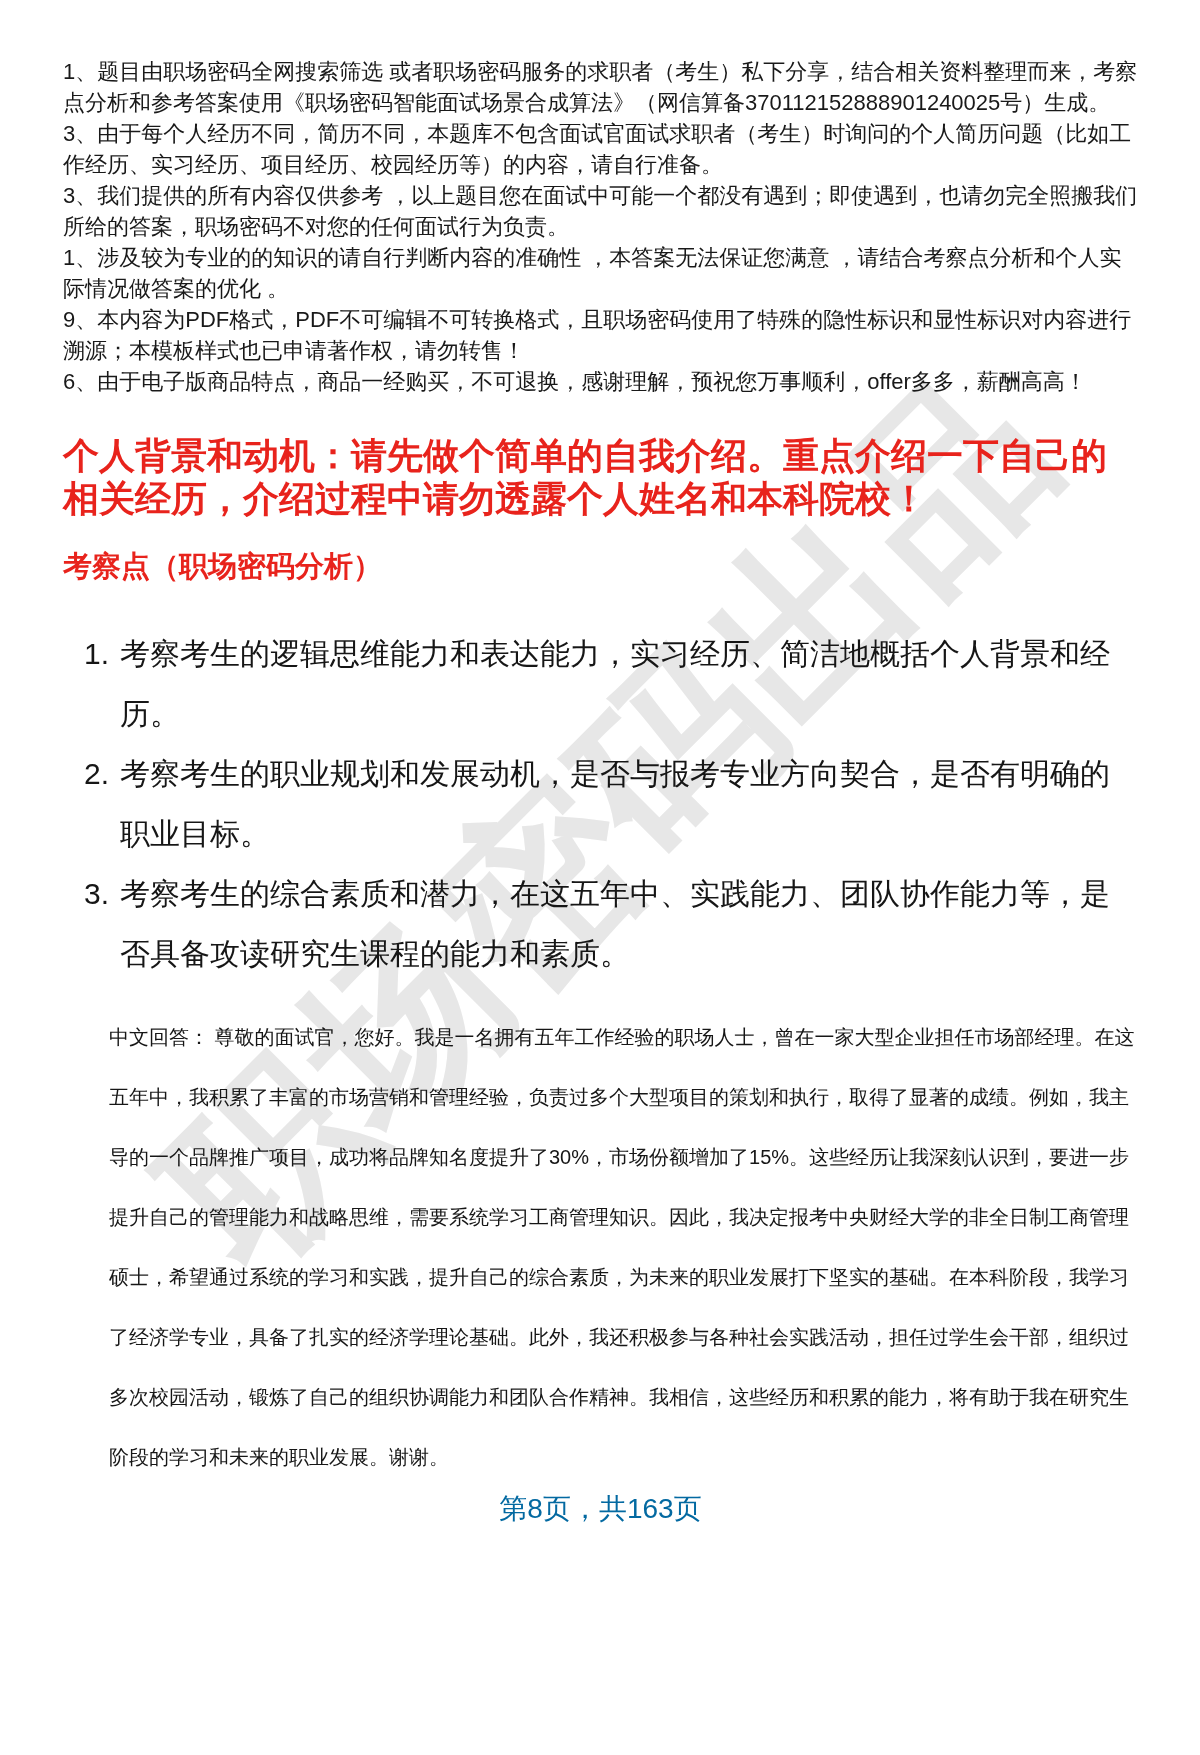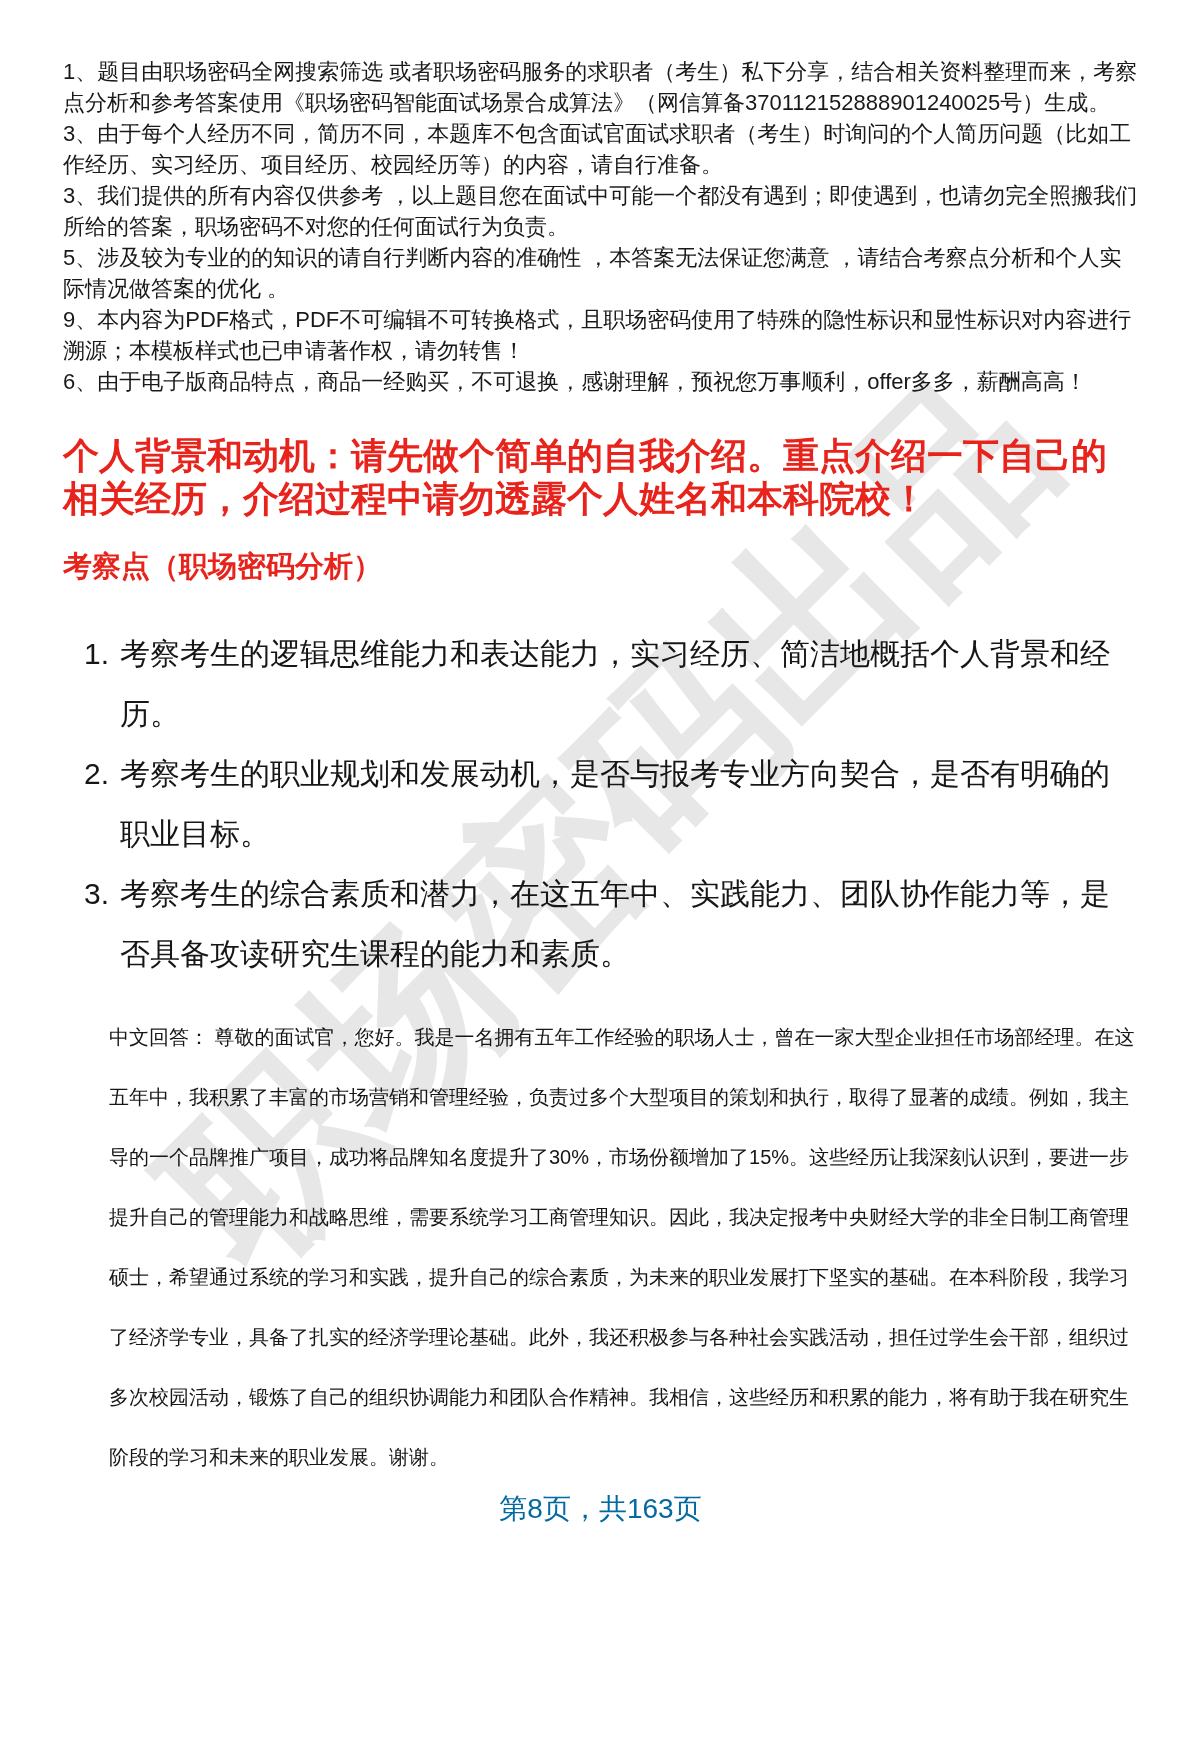--- a/index.html
+++ b/index.html
@@ -89,21 +89,21 @@
 <div class="page">
 
   <div class="watermark">职场密码出品</div>
 
   <div class="content">
 
     <div class="disclaimers">
       <div>1、题目由职场密码全网搜索筛选 或者职场密码服务的求职者（考生）私下分享，结合相关资料整理而来，考察点分析和参考答案使用《职场密码智能面试场景合成算法》（网信算备370112152888901240025号）生成。</div>
       <div>3、由于每个人经历不同，简历不同，本题库不包含面试官面试求职者（考生）时询问的个人简历问题（比如工作经历、实习经历、项目经历、校园经历等）的内容，请自行准备。</div>
       <div>3、我们提供的所有内容仅供参考 ，以上题目您在面试中可能一个都没有遇到；即使遇到，也请勿完全照搬我们所给的答案，职场密码不对您的任何面试行为负责。</div>
-      <div>5、涉及较为专业的的知识的请自行判断内容的准确性 ，本答案无法保证您满意 ，请结合考察点分析和个人实际情况做答案的优化 。</div>
+      <div>1、涉及较为专业的的知识的请自行判断内容的准确性 ，本答案无法保证您满意 ，请结合考察点分析和个人实际情况做答案的优化 。</div>
       <div>9、本内容为PDF格式，PDF不可编辑不可转换格式，且职场密码使用了特殊的隐性标识和显性标识对内容进行溯源；本模板样式也已申请著作权，请勿转售！</div>
       <div>6、由于电子版商品特点，商品一经购买，不可退换，感谢理解，预祝您万事顺利，offer多多，薪酬高高！</div>
     </div>
 
     <div class="question-heading">个人背景和动机：请先做个简单的自我介绍。重点介绍一下自己的相关经历，介绍过程中请勿透露个人姓名和本科院校！</div>
 
     <div class="analysis-heading">考察点（职场密码分析）</div>
 
     <ol class="analysis-list">
       <li>考察考生的逻辑思维能力和表达能力，实习经历、简洁地概括个人背景和经历。</li>

